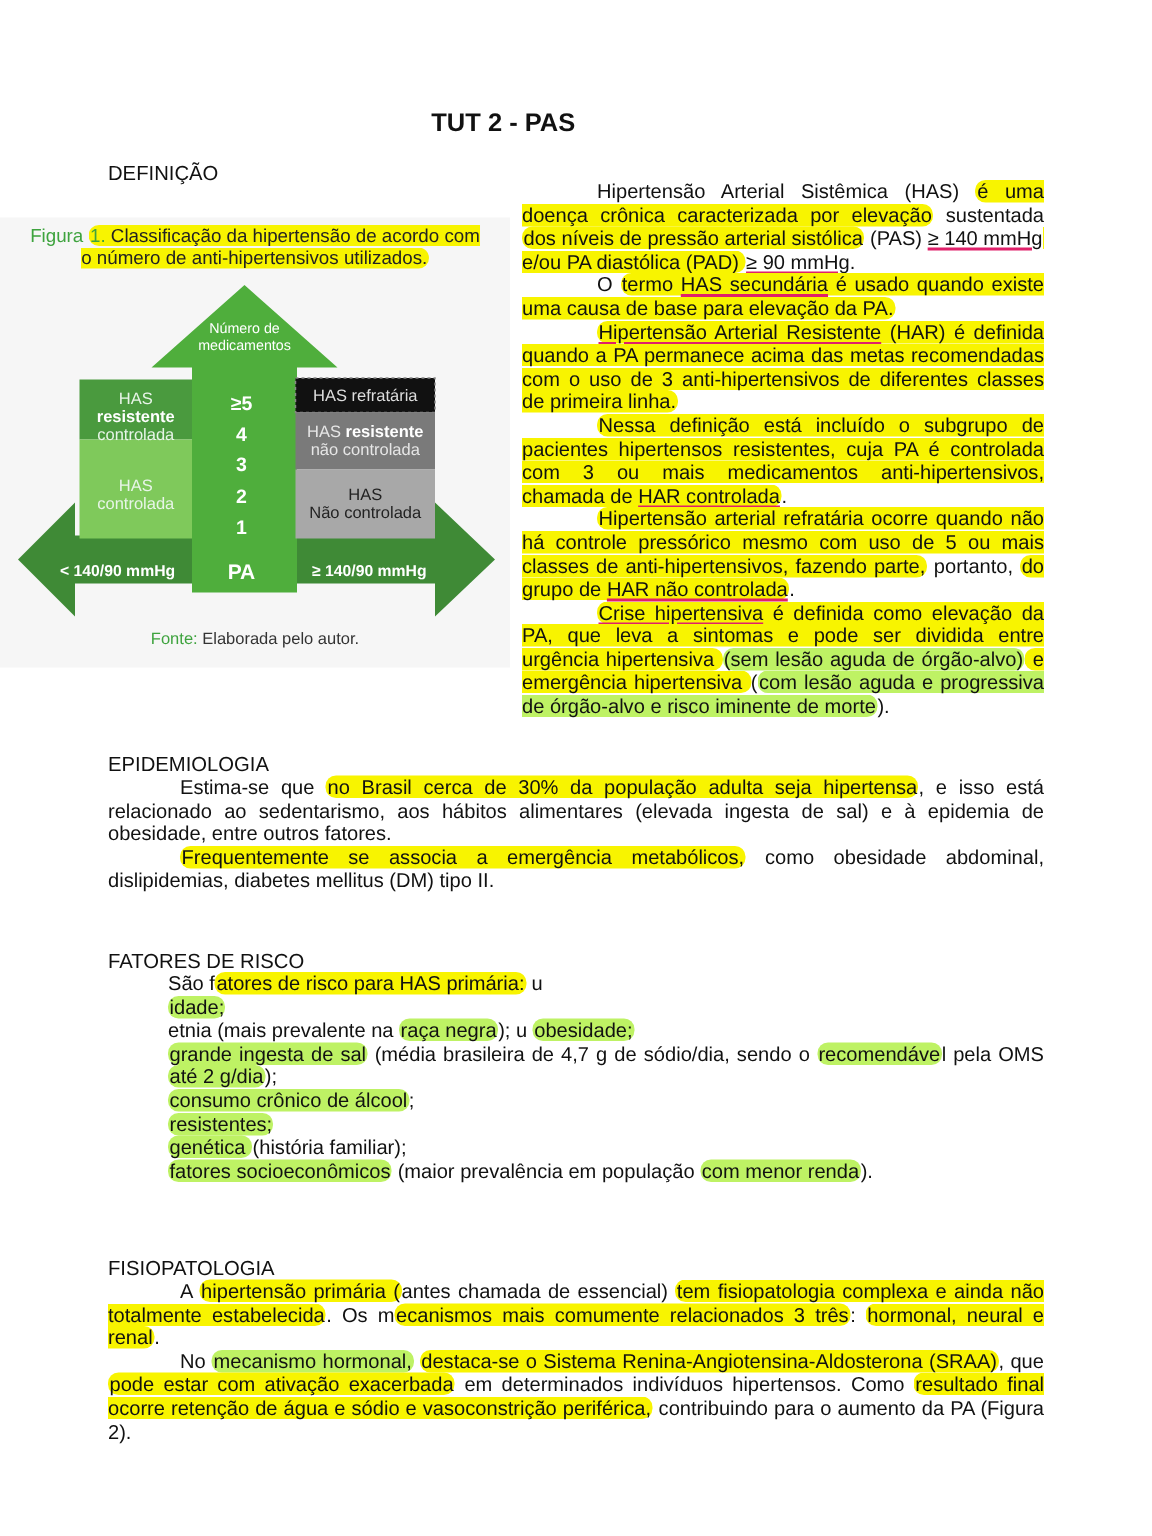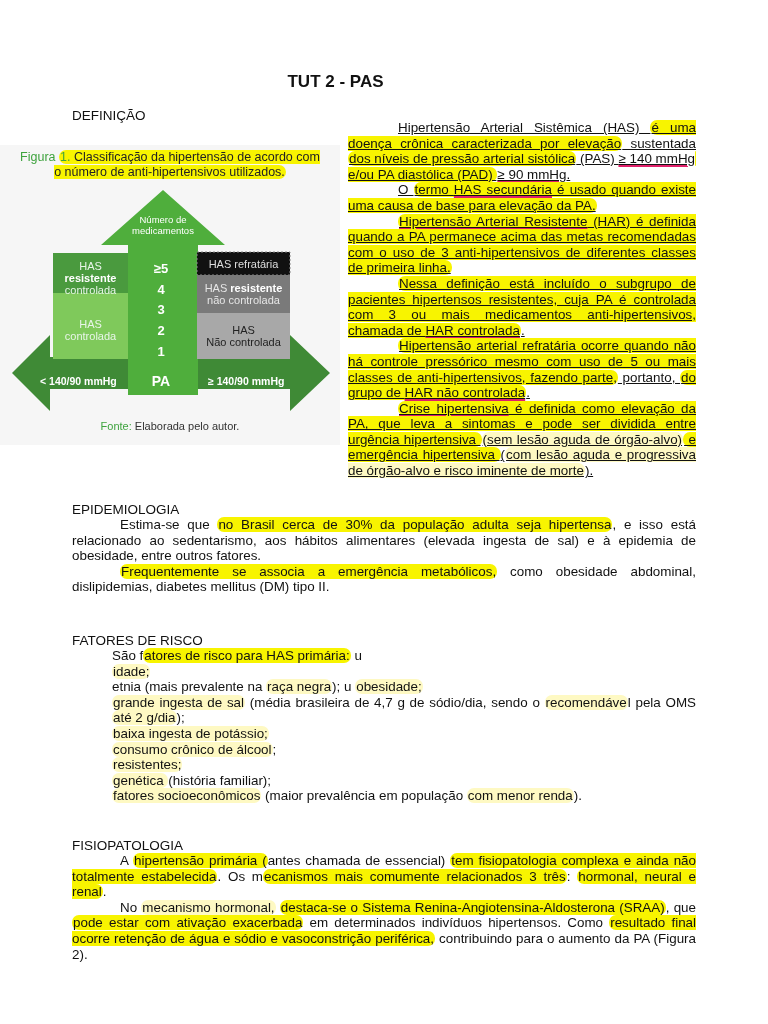--- a/index.html
+++ b/index.html
@@ -2,24 +2,24 @@
 <html><head>
 <meta charset="utf-8">
 <style>
   html, body { margin:0; padding:0; background:#ffffff; }
   body { width:768px; height:1024px; position:relative; overflow:hidden;
          font-family:"Liberation Sans", sans-serif; color:#111; }
   .title { position:absolute; top:72px; left:0; width:671px; text-align:center;
            font-weight:bold; font-size:17px; }
   .heading { position:absolute; left:72px; font-size:13.5px; }
   .hy { background:#f8f400; border-radius:7px; padding:0 1px; }
-  .hg { background:#fef9c3; border-radius:7px; padding:0 1px; }
+  .hg { background:#bef264; border-radius:7px; padding:0 1px; }
   .ul { text-decoration:underline; text-decoration-color:#e0206a; text-decoration-thickness:2px; text-underline-offset:2px; }
   .col { position:absolute; left:348px; top:120px; width:348px; font-size:13.4px; line-height:15.6px; text-align:justify; }
-  .col p { margin:0; text-indent:50px;text-decoration:underline; }
+  .col p { margin:0; text-indent:50px; }
   .full { position:absolute; left:72px; width:624px; font-size:13.4px; line-height:15.6px; text-align:justify; }
   .full p { margin:0; text-indent:48px; }
   .full .ni { text-indent:0;margin-left:40px; }
   .fig { position:absolute; left:0; top:145px; width:340px; height:300px; background:#f6f6f6; }
   .figcap { position:absolute; top:150px; left:20px; width:300px; text-align:center; font-size:12.5px; line-height:15px; color:#222; }
   .figcap .lab { color:#3ea33e; }
   .fonte { position:absolute; top:420px; left:0; width:340px; text-align:center; font-size:11px; color:#333; }
   .fonte span.g { color:#3ea33e; }
   .box { position:absolute; display:flex; flex-direction:column; align-items:center; justify-content:center; text-align:center; font-size:11px; line-height:12px; color:#e8f5e8; }
   .num { position:absolute; left:136px; width:50px; text-align:center; color:#fff; font-weight:bold; font-size:13px; }
@@ -100,21 +100,20 @@
   <p><span>Estima-se que </span><span class="hy">no Brasil cerca de 30% da população adulta seja hipertensa</span><span>, e isso está relacionado ao sedentarismo, aos hábitos alimentares (elevada ingesta de sal) e à epidemia de obesidade, entre outros fatores.</span></p>
   <p><span class="hy">Frequentemente se associa a emergência metabólicos,</span><span> como obesidade abdominal, dislipidemias, diabetes mellitus (DM) tipo II.</span></p>
 </div>
 
 <div class="heading" style="top:633px">FATORES DE RISCO</div>
 <div class="full" style="top:648px;text-align:left">
   <p class="ni"><span>São f</span><span class="hy">atores de risco para HAS primária:</span><span> u</span></p>
   <p class="ni"><span class="hg">idade;</span></p>
   <p class="ni"><span>etnia (mais prevalente na </span><span class="hg">raça negra</span><span>); u </span><span class="hg">obesidade;</span></p>
   <p class="ni" style="text-align:justify"><span class="hg">grande ingesta de sal</span><span> (média brasileira de 4,7 g de sódio/dia, sendo o </span><span class="hg">recomendáve</span><span>l pela OMS </span><span class="hg">até 2 g/dia</span><span>);</span></p>
-  <p class="ni"><span class="hg">baixa ingesta de potássio;</span></p>
   <p class="ni"><span class="hg">consumo crônico de álcool</span><span>;</span></p>
   <p class="ni"><span class="hg">resistentes;</span></p>
   <p class="ni"><span class="hg">genética </span><span>(história familiar);</span></p>
   <p class="ni"><span class="hg">fatores socioeconômicos</span><span> (maior prevalência em população </span><span class="hg">com menor renda</span><span>).</span></p>
 </div>
 
 <div class="heading" style="top:838px">FISIOPATOLOGIA</div>
 <div class="full" style="top:853px">
   <p><span>A </span><span class="hy">hipertensão primária (</span><span>antes chamada de essencial) </span><span class="hy">tem fisiopatologia complexa e ainda não totalmente estabelecida</span><span>. Os m</span><span class="hy">ecanismos mais comumente relacionados 3 três</span><span>: </span><span class="hy">hormonal, neural e renal</span><span>.</span></p>
   <p><span>No </span><span class="hg">mecanismo hormonal,</span><span> </span><span class="hy">destaca-se o Sistema Renina-Angiotensina-Aldosterona (SRAA)</span><span>, que </span><span class="hy">pode estar com ativação exacerbada</span><span> em determinados indivíduos hipertensos. Como </span><span class="hy">resultado final ocorre retenção de água e sódio e vasoconstrição periférica,</span><span> contribuindo para o aumento da PA (Figura 2).</span></p>

